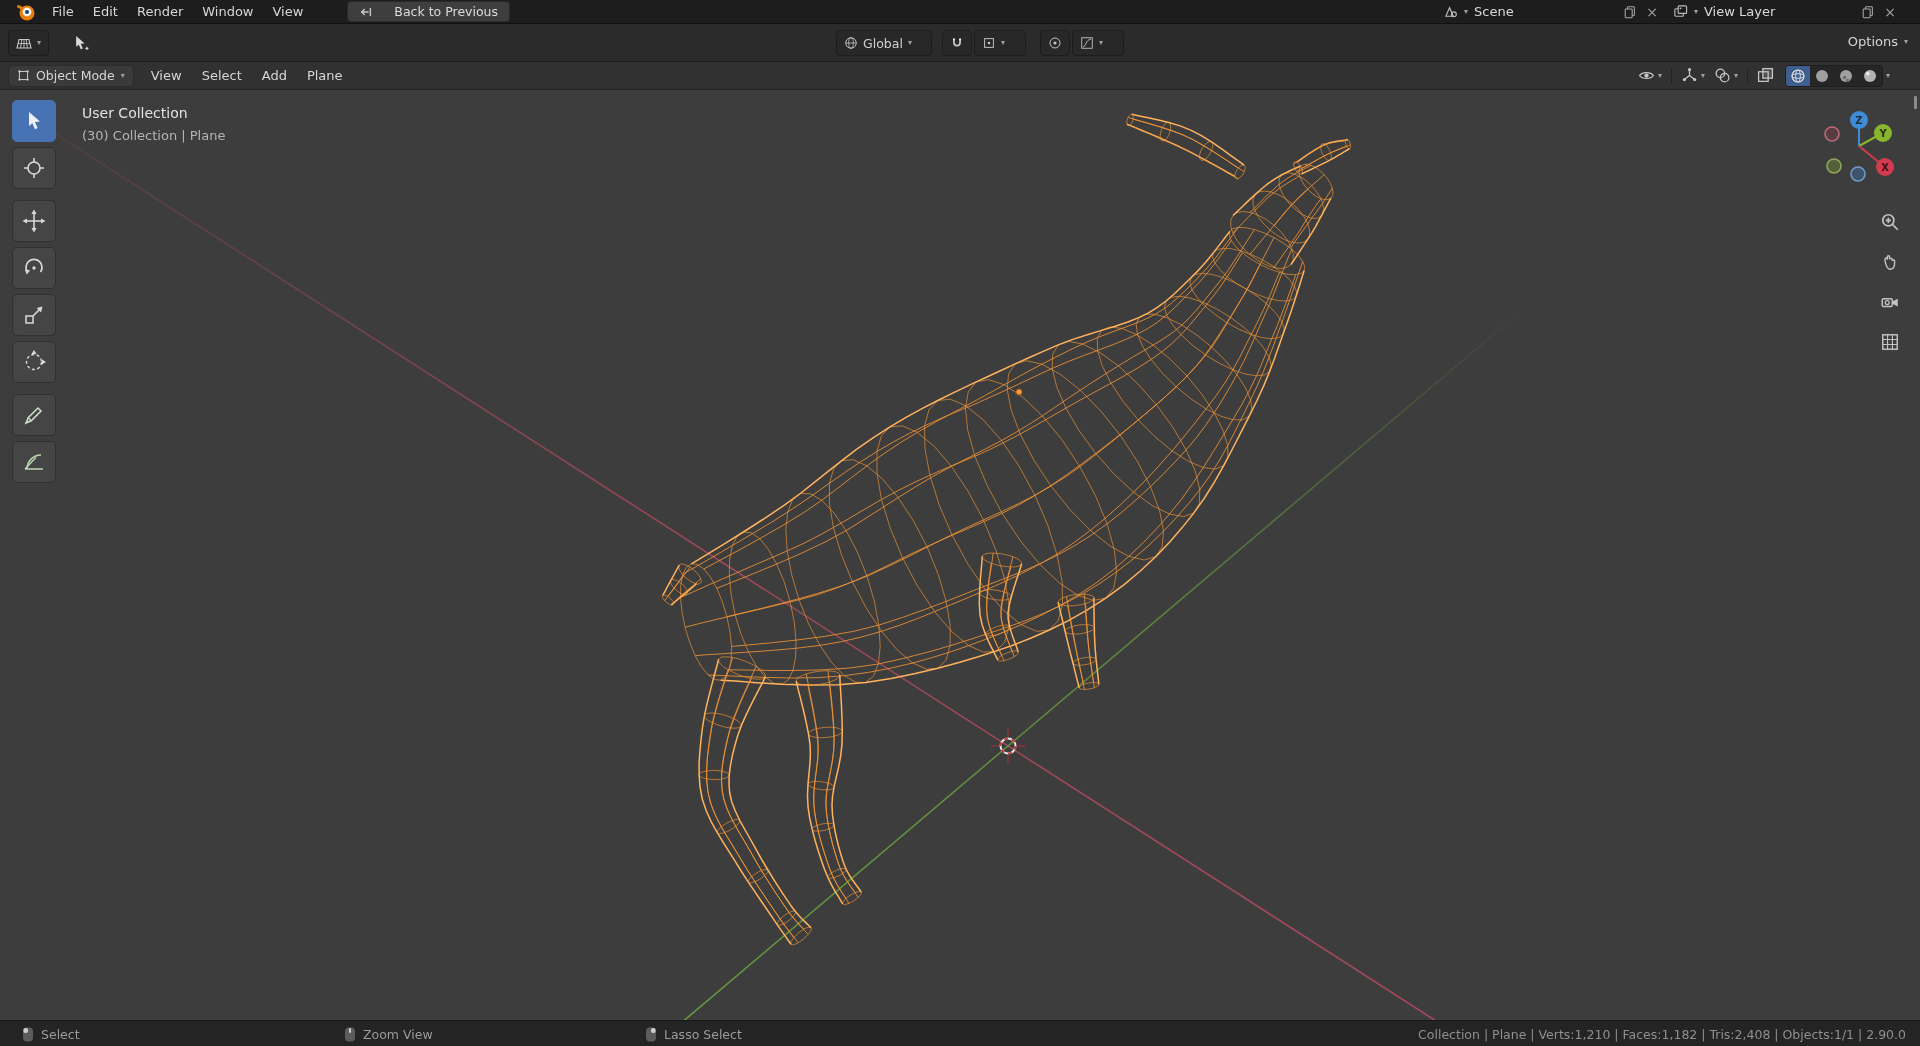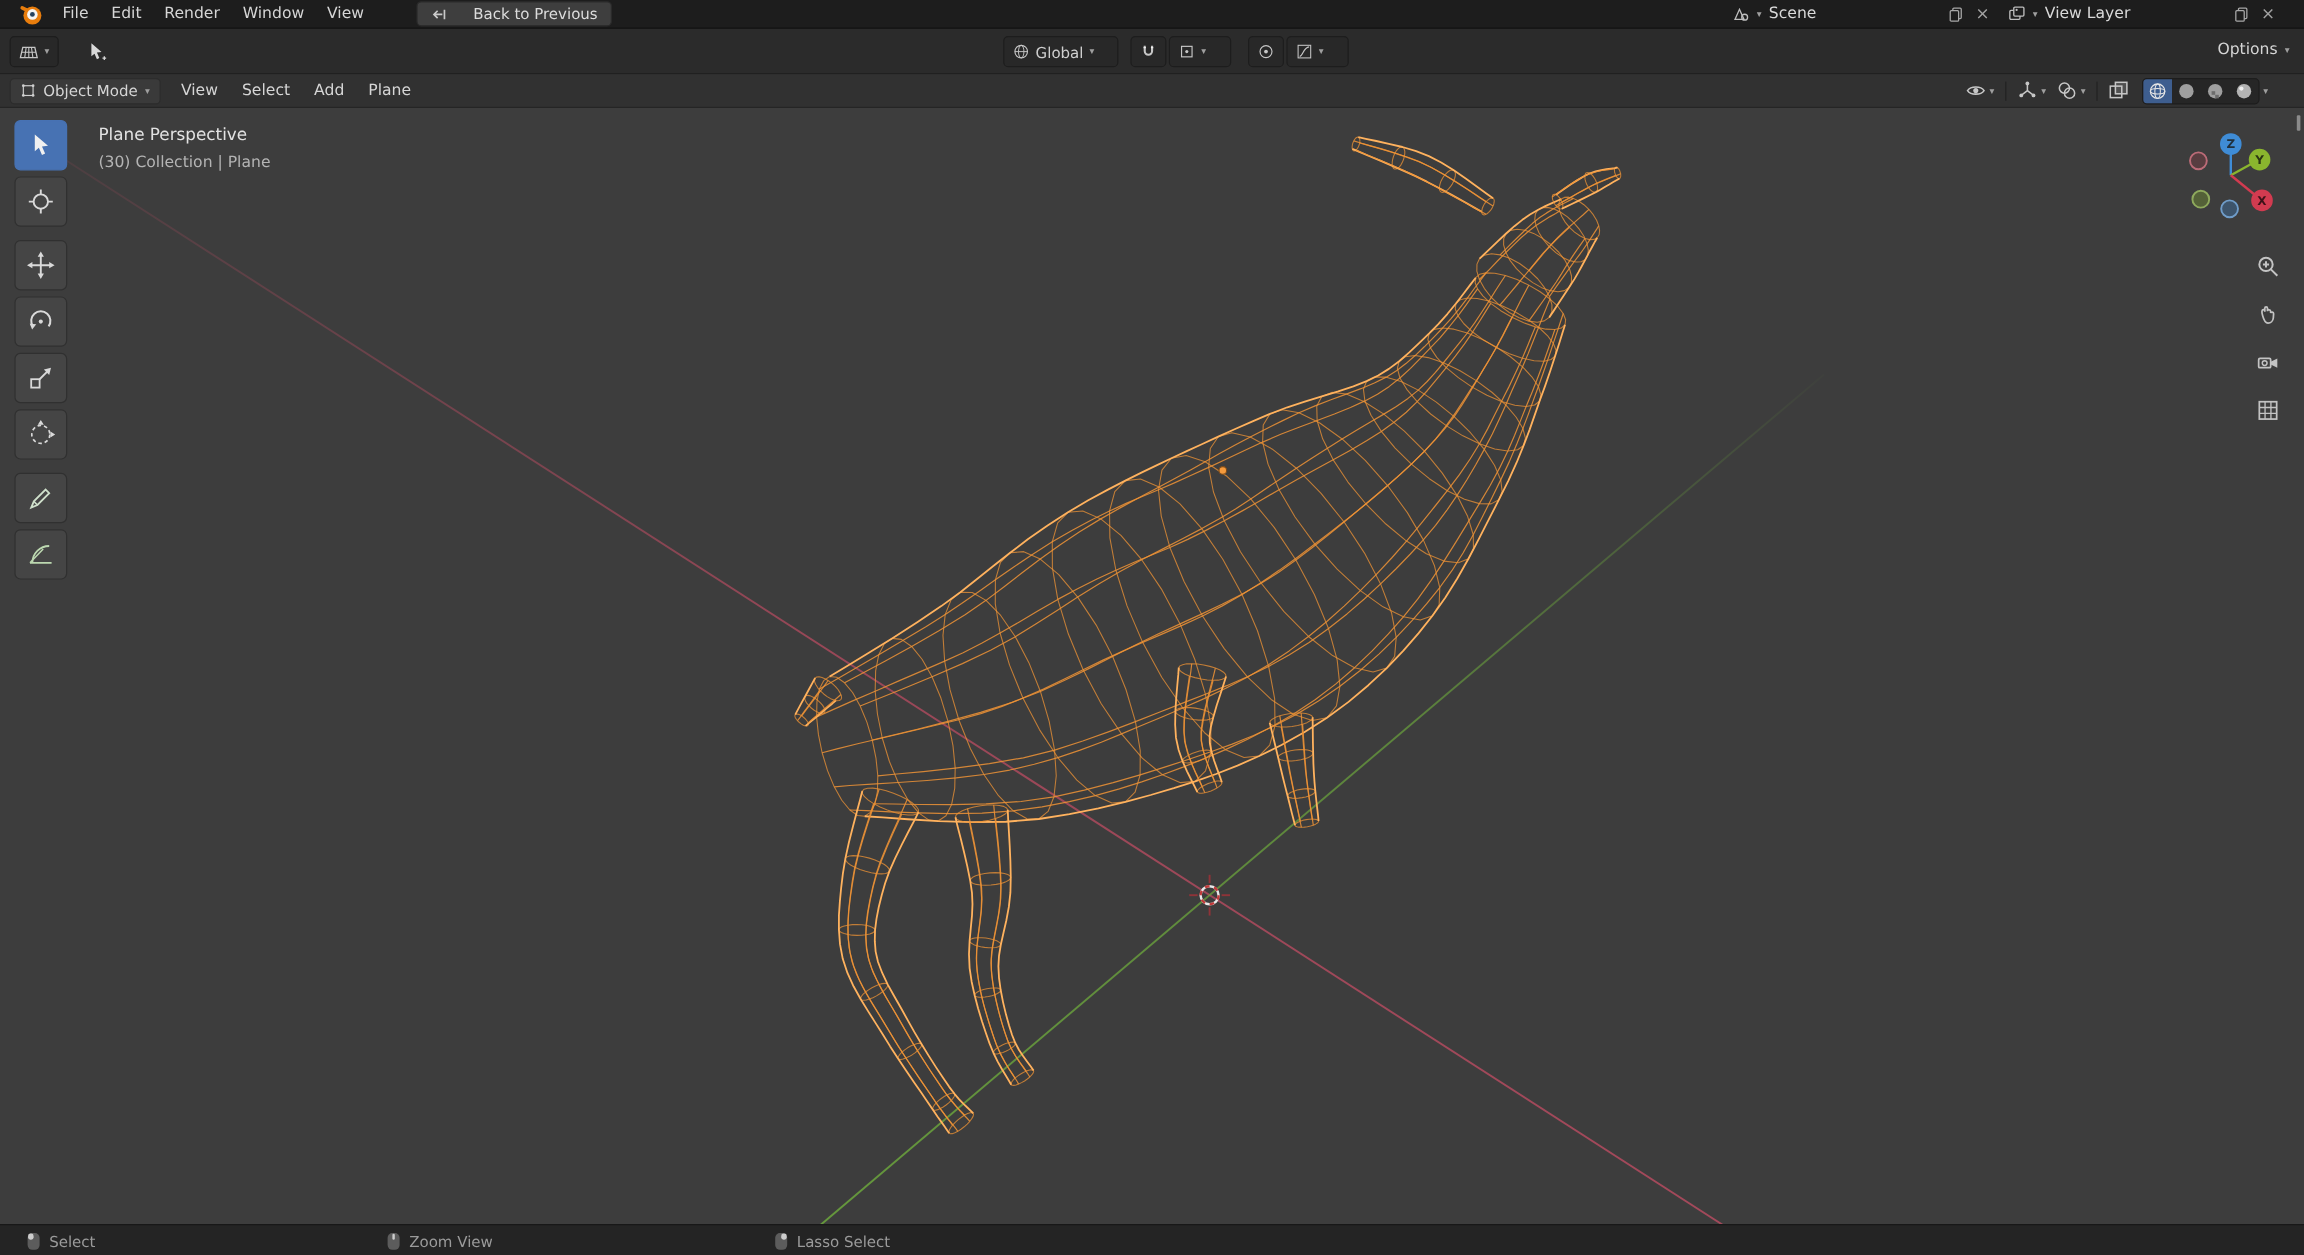--- a/index.html
+++ b/index.html
@@ -190,21 +190,21 @@
         <circle cx="1008" cy="746" r="7.5" fill="none" stroke="#e8e8e8" stroke-width="2"></circle>
         <circle cx="1008" cy="746" r="7.5" fill="none" stroke="#c03a3a" stroke-width="2" stroke-dasharray="3.9 3.9"></circle>
         <line x1="1008" y1="736" x2="1008" y2="729" stroke="#8f3338" stroke-width="1.6"></line>
         <line x1="1008" y1="756" x2="1008" y2="763" stroke="#8f3338" stroke-width="1.6"></line>
         <line x1="998" y1="746" x2="991" y2="746" stroke="#8f3338" stroke-width="1.6"></line>
         <line x1="1018" y1="746" x2="1025" y2="746" stroke="#8f3338" stroke-width="1.6"></line>
       </g>
     </svg>
 
   <div id="vp-overlay">
-    <div class="l1">Plane Perspective</div>
+    <div class="l1">User Collection</div>
     <div class="l2">(30) Collection | Plane</div>
   </div>
 
   <div id="topbar" class="bar">
     <span style="margin-right:6px">
       <svg width="20" height="20" viewBox="0 0 20 20">
         <path d="M2.5 4.5 L8.5 7.5" stroke="#e87d0d" stroke-width="3" stroke-linecap="round"></path>
         <circle cx="11" cy="11" r="7.5" fill="#e87d0d"></circle>
         <circle cx="11" cy="10" r="4.4" fill="#f4f4f4"></circle>
         <circle cx="11" cy="10" r="2" fill="#24425f"></circle>
@@ -518,28 +518,29 @@
   <div id="region-corner"></div>
 
   <div id="statusbar" class="bar">
     <span class="hint" style="left:22px">
       <svg width="12" height="17" viewBox="0 0 12 16">
         <rect x="1" y="1" width="10" height="14" rx="4" fill="#5c5c5c"></rect>
         <rect x="1.4" y="1.4" width="4.6" height="5.2" rx="2" fill="#cdcdcd"></rect>
       </svg>
       <span>Select</span>
     </span>
-    <span class="hint" style="left:322px">
+    <span class="hint" style="left:344px">
       <svg width="12" height="17" viewBox="0 0 12 16">
         <rect x="1" y="1" width="10" height="14" rx="4" fill="#5c5c5c"></rect>
         <rect x="5" y="1.6" width="2" height="5" rx="1" fill="#cdcdcd"></rect>
       </svg>
       <span>Zoom View</span>
     </span>
     <span class="hint" style="left:645px">
       <svg width="12" height="17" viewBox="0 0 12 16">
         <rect x="1" y="1" width="10" height="14" rx="4" fill="#5c5c5c"></rect>
         <rect x="6" y="1.4" width="4.6" height="5.2" rx="2" fill="#cdcdcd"></rect>
       </svg>
       <span>Lasso Select</span>
     </span>
+    <span id="stats">Collection | Plane | Verts:1,210 | Faces:1,182 | Tris:2,408 | Objects:1/1 | 2.90.0</span>
   </div>
 </div>
 
 </body></html>

